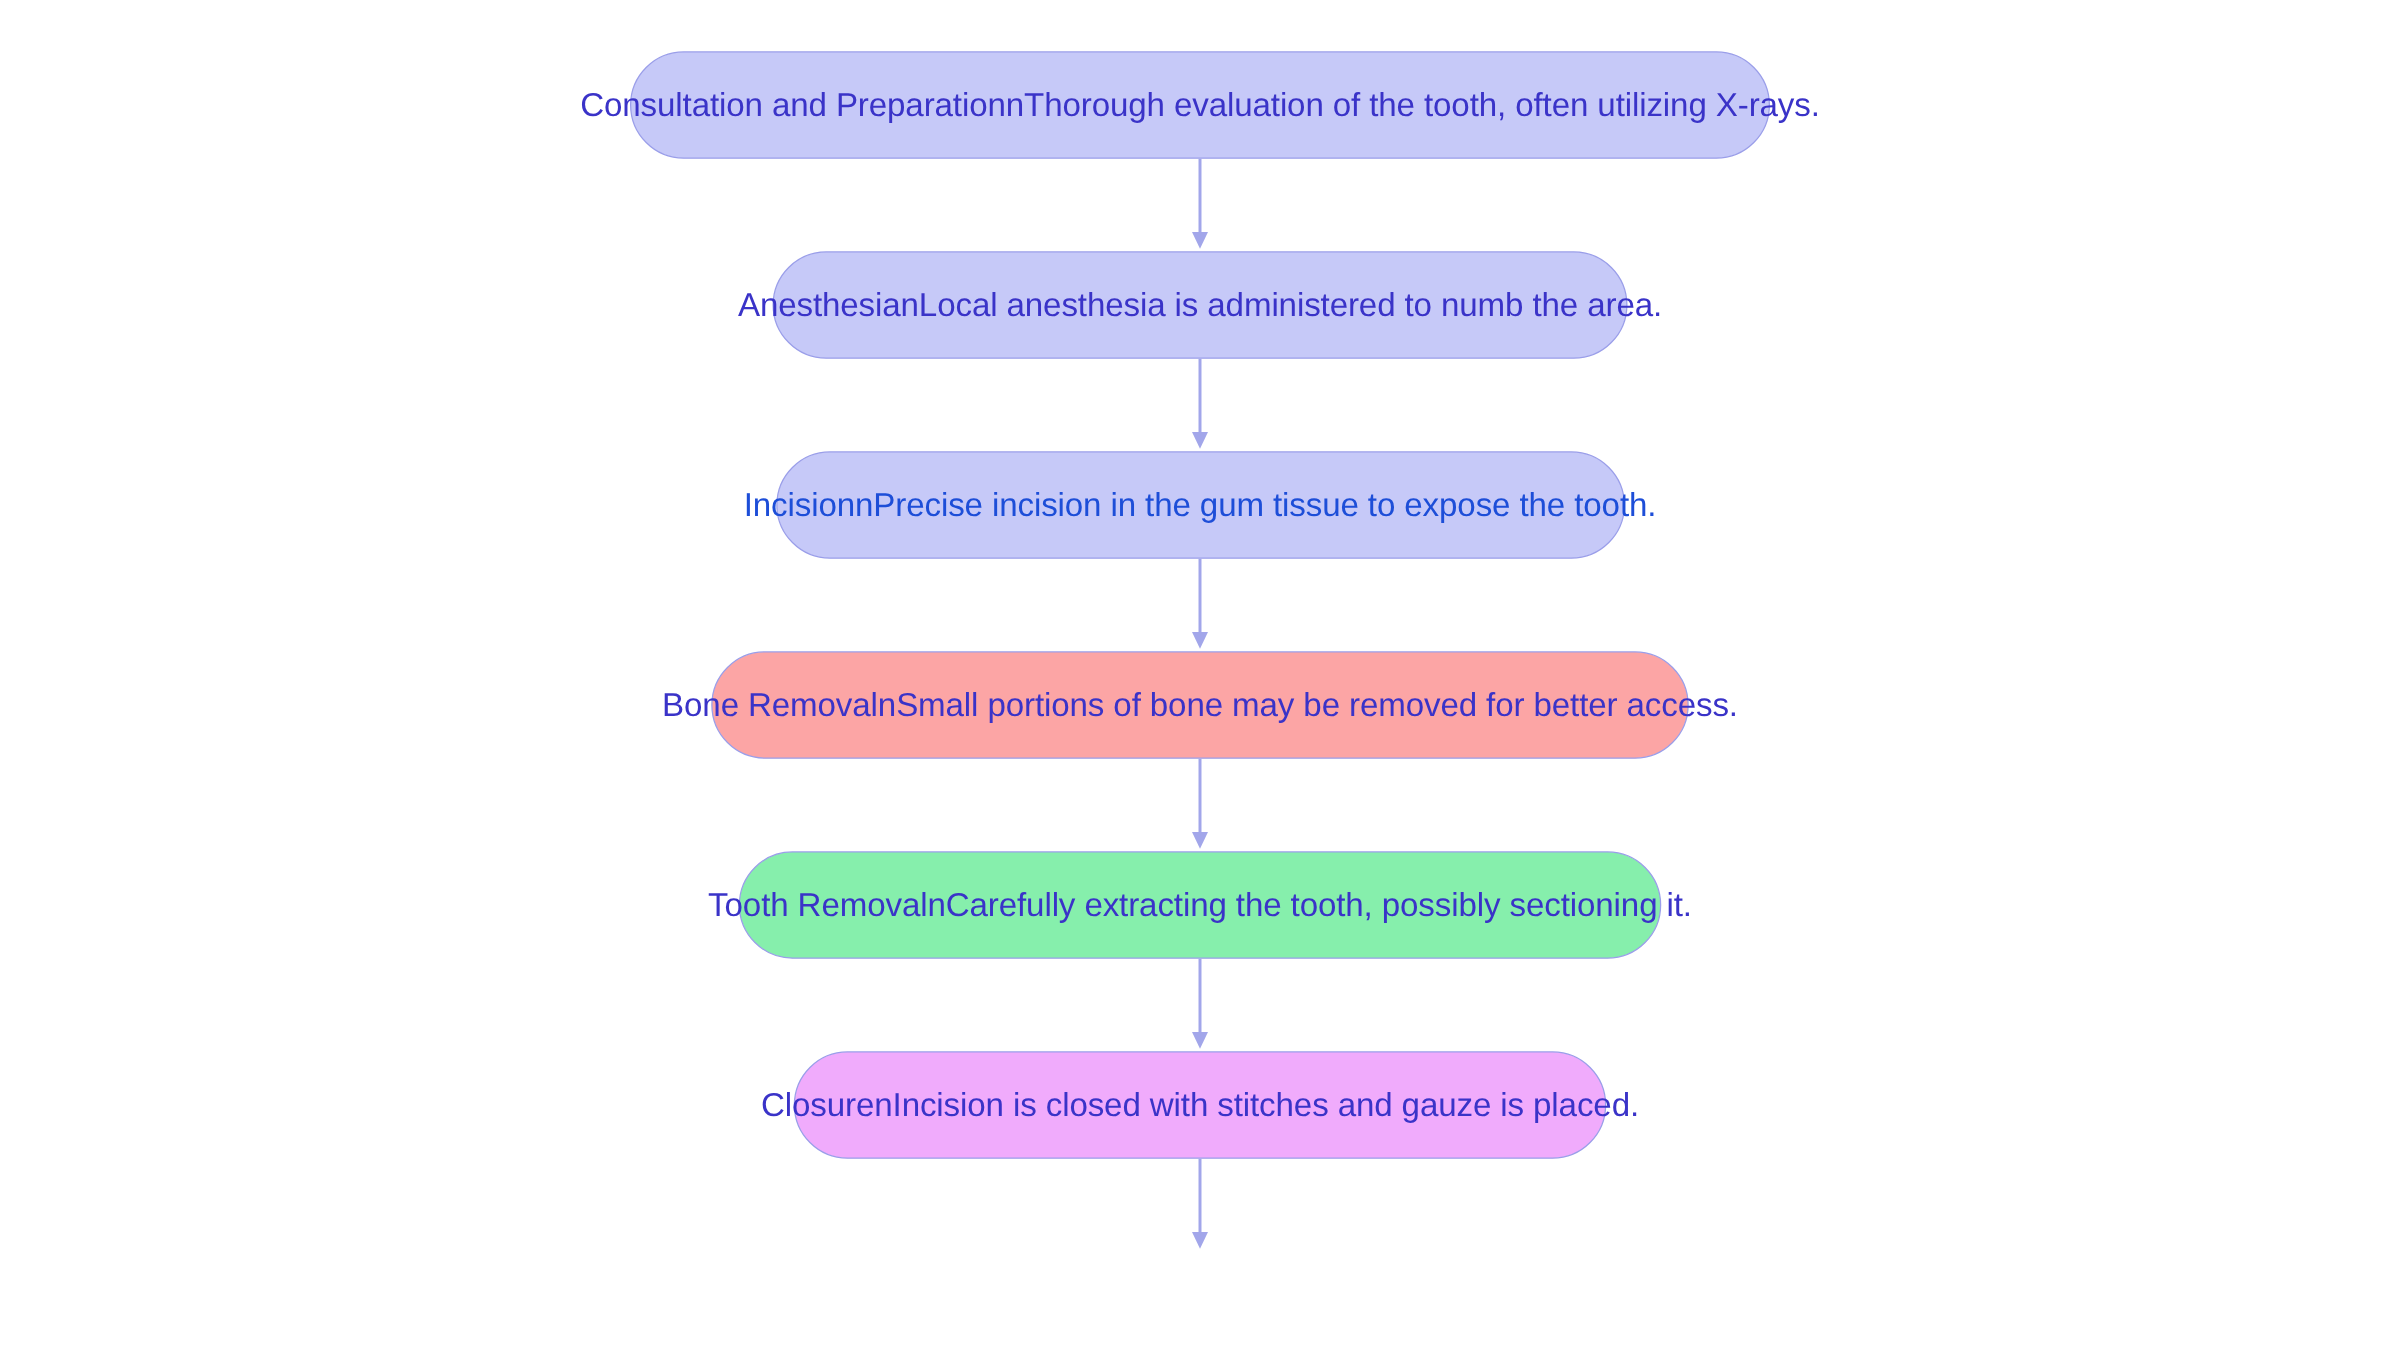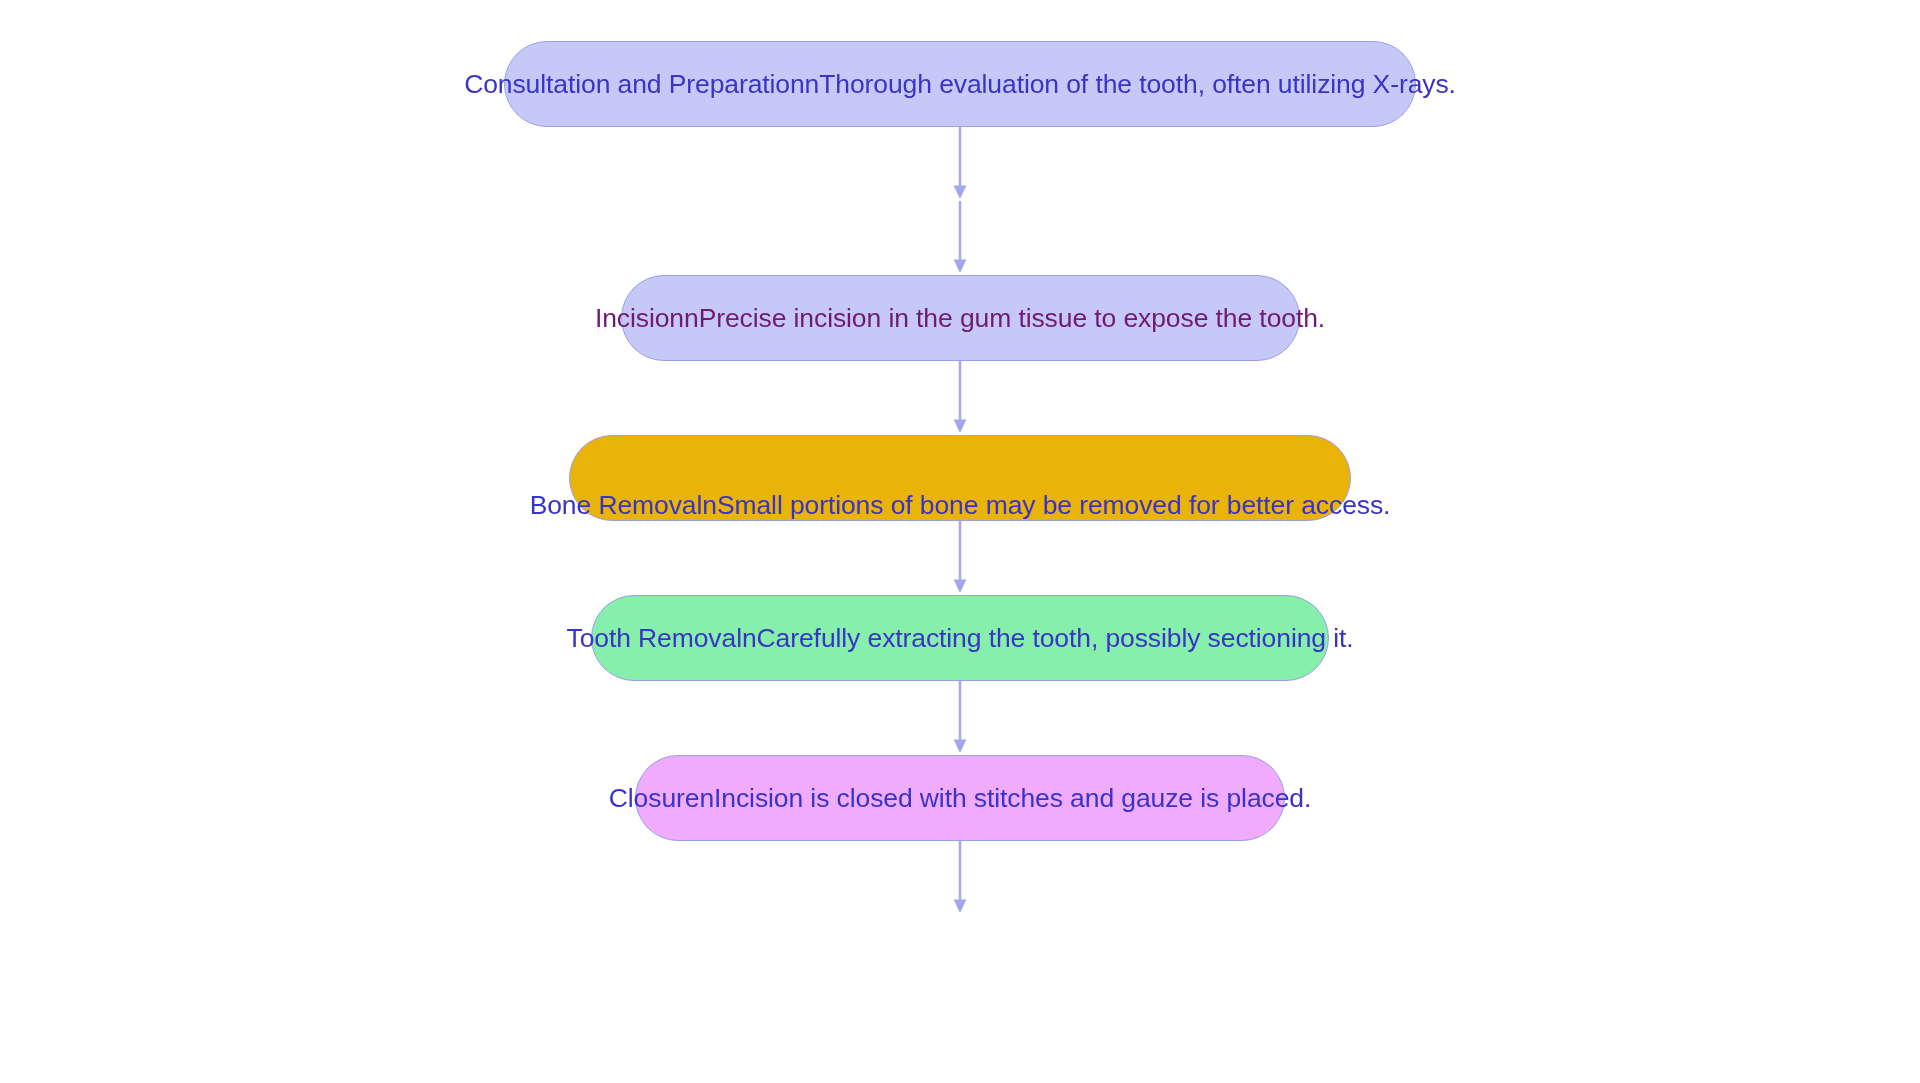--- a/index.html
+++ b/index.html
@@ -74,40 +74,43 @@
       <span class="node-label">Consultation and PreparationnThorough evaluation of the tooth, often utilizing X-rays.</span>
     </div>
 
     <div class="flow-connector">
       <svg width="14" height="74" viewBox="0 0 14 74" aria-hidden="true">
         <line x1="7" y1="0" x2="7" y2="59" stroke="#a2a6ea" stroke-width="2.4"></line>
         <polygon points="7,72 0.6,58.5 13.4,58.5" fill="#a2a6ea"></polygon>
       </svg>
     </div>
 
+    <div class="flow-node" style="width: 684px; background: rgb(198, 201, 248); border-color: rgb(154, 158, 233); color: rgb(58, 51, 200);">
+      <span class="node-label">AnesthesianLocal anesthesia is administered to numb the area.</span>
+    </div>
 
     <div class="flow-connector">
       <svg width="14" height="74" viewBox="0 0 14 74" aria-hidden="true">
         <line x1="7" y1="0" x2="7" y2="59" stroke="#a2a6ea" stroke-width="2.4"></line>
         <polygon points="7,72 0.6,58.5 13.4,58.5" fill="#a2a6ea"></polygon>
       </svg>
     </div>
 
-    <div class="flow-node" style="width: 679px; background: rgb(198, 201, 248); border-color: rgb(154, 158, 233); color: #701a75;">
+    <div class="flow-node" style="width: 679px; background: rgb(198, 201, 248); border-color: rgb(154, 158, 233); color: #1d4ed8;">
       <span class="node-label">IncisionnPrecise incision in the gum tissue to expose the tooth.</span>
     </div>
 
     <div class="flow-connector">
       <svg width="14" height="74" viewBox="0 0 14 74" aria-hidden="true">
         <line x1="7" y1="0" x2="7" y2="59" stroke="#a2a6ea" stroke-width="2.4"></line>
         <polygon points="7,72 0.6,58.5 13.4,58.5" fill="#a2a6ea"></polygon>
       </svg>
     </div>
 
-    <div class="flow-node" style="width: 782px; background: #eab308; border-color: rgb(154, 158, 233); color: rgb(58, 51, 200); align-items: flex-end;">
+    <div class="flow-node" style="width: 782px; background: #fca5a5; border-color: rgb(154, 158, 233); color: rgb(58, 51, 200);">
       <span class="node-label">Bone RemovalnSmall portions of bone may be removed for better access.</span>
     </div>
 
     <div class="flow-connector">
       <svg width="14" height="74" viewBox="0 0 14 74" aria-hidden="true">
         <line x1="7" y1="0" x2="7" y2="59" stroke="#a2a6ea" stroke-width="2.4"></line>
         <polygon points="7,72 0.6,58.5 13.4,58.5" fill="#a2a6ea"></polygon>
       </svg>
     </div>
 

